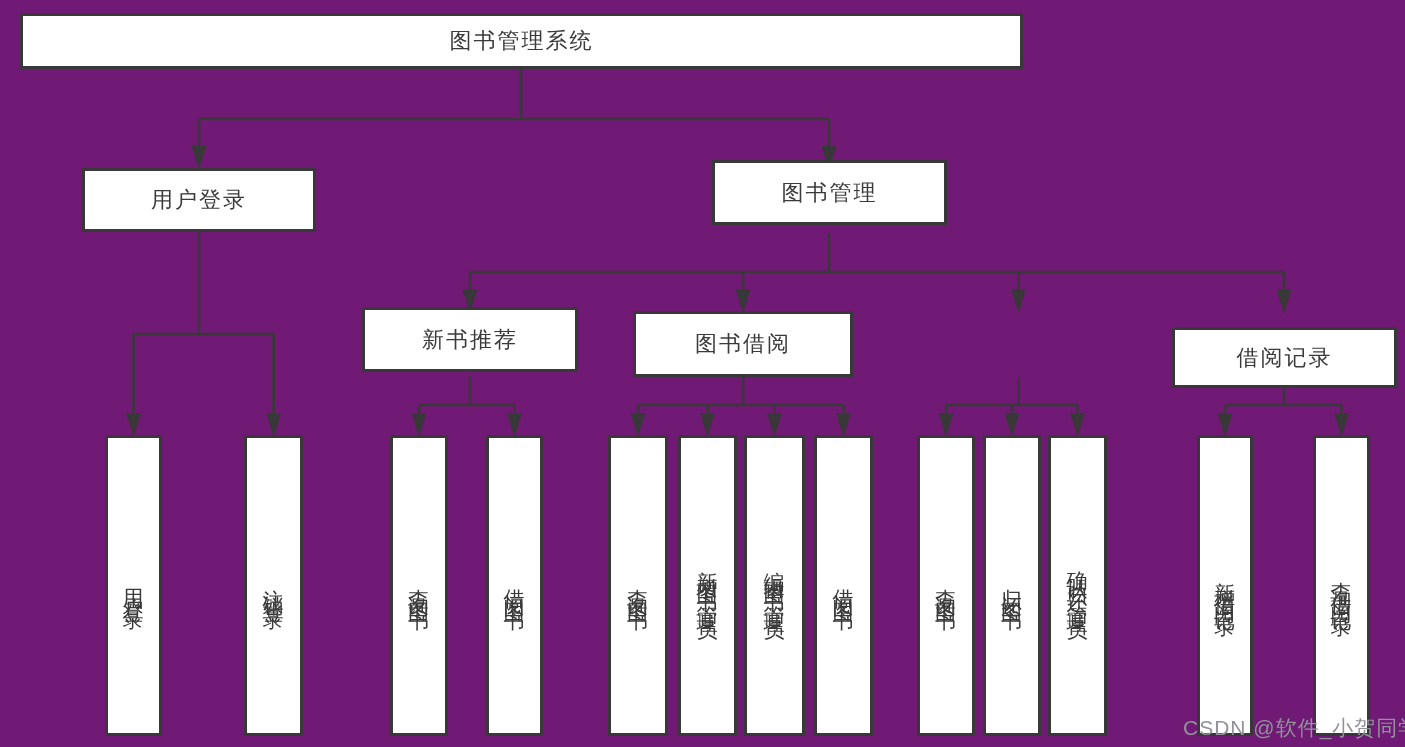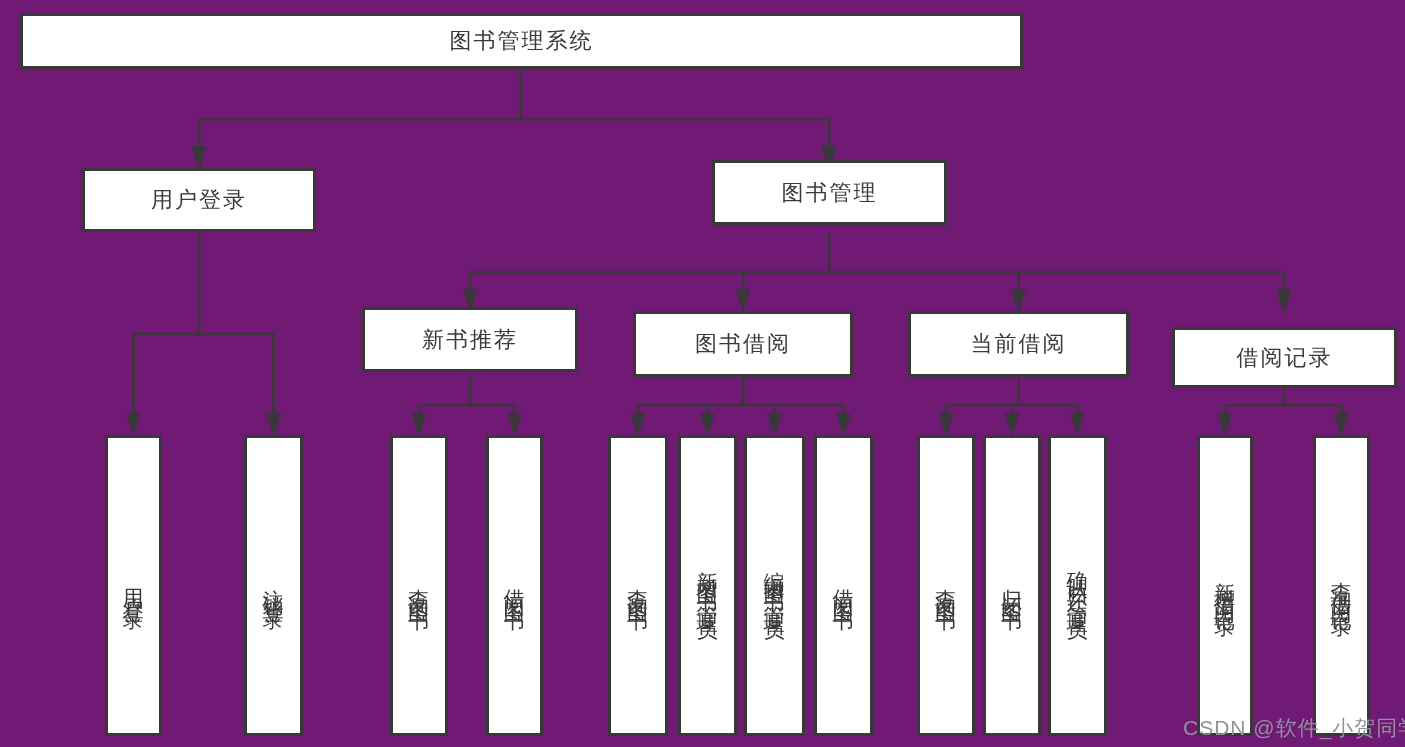--- a/index.html
+++ b/index.html
@@ -111,23 +111,20 @@
   <div class="box hbox" style="left:712px; top:160px; width:235px; height:65px;">
     <span>图书管理</span>
   </div>
 
   <div class="box hbox" style="left:362px; top:307px; width:216px; height:65px;">
     <span>新书推荐</span>
   </div>
   <div class="box hbox" style="left:633px; top:311px; width:220px; height:66px;">
     <span>图书借阅</span>
   </div>
-  <div class="box hbox" style="left:908px; top:311px; width:221px; height:66px;">
-    <span>当前借阅</span>
-  </div>
   <div class="box hbox" style="left:1172px; top:312px; width:225px; height:61px;margin-top:15px;">
     <span>借阅记录</span>
   </div>
 
   <div class="box vbox" style="left:105px; top:435px; width:57px; height:301px;">
     <span>用户登录</span>
   </div>
   <div class="box vbox" style="left:244px; top:435px; width:59px; height:301px;">
     <span>注销登录</span>
   </div>

